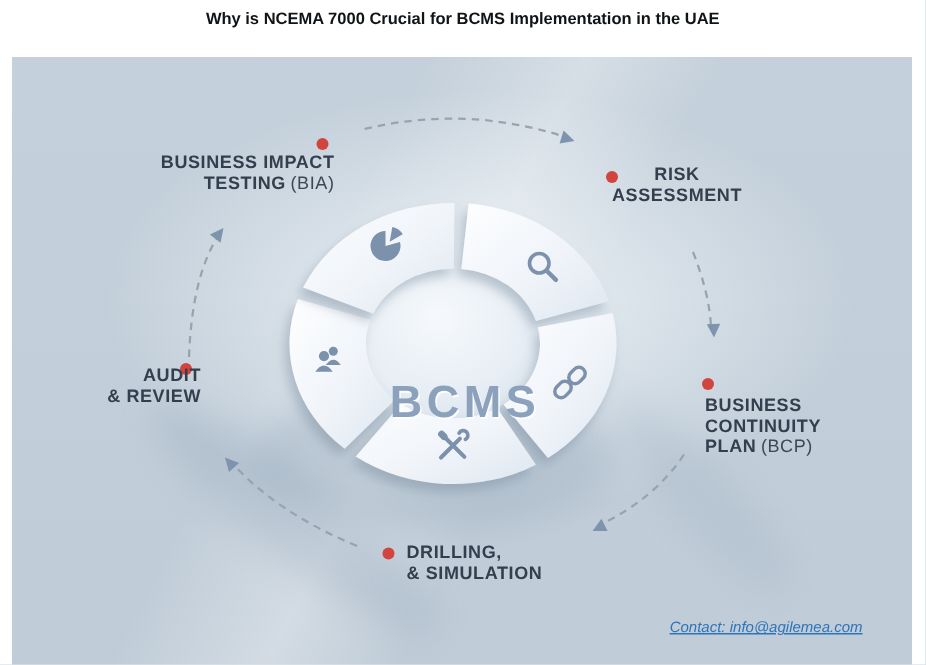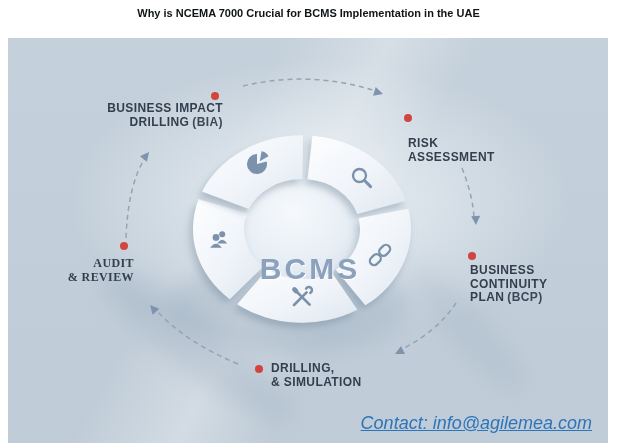--- a/index.html
+++ b/index.html
@@ -17,33 +17,33 @@
       radial-gradient(ellipse 58% 48% at 52% 40%, rgba(243,248,251,0.85), rgba(243,248,251,0) 72%),
       linear-gradient(118deg, rgba(255,255,255,0) 34%, rgba(255,255,255,0.30) 47%, rgba(255,255,255,0) 58%),
       linear-gradient(to bottom, rgba(140,158,175,0.10), rgba(150,168,185,0.22)),
       #cbd6e0;
   }
   .panel svg{position:absolute;left:0;top:0;}
   .node{
     position:absolute;color:#333f4d;font-weight:bold;font-size:12px;
     line-height:13.5px;letter-spacing:0.4px;white-space:nowrap;
   }
-  .node .lw{font-weight:bold;color:#3c4856;padding-left:3px;}
+  .node .lw{font-weight:normal;color:#3c4856;padding-left:3px;}
   .ra{text-align:right;}
   .dot{
     position:absolute;width:8px;height:8px;border-radius:50%;background:#d2453e;
   }
   .bcms{
     position:absolute;left:234px;top:172px;width:136px;text-align:center;
     font-size:30px;font-weight:bold;color:#8ca1bc;letter-spacing:3px;
     text-shadow:1px 1px 0 rgba(255,255,255,0.85);
     margin-top:42px;
   }
   .contact{
-    position:absolute;right:16px;top:375px;font-size:18px;font-style:italic;
+    position:absolute;right:33px;top:375px;font-size:10px;font-style:italic;
     color:#2e74b8;text-decoration:underline;cursor:pointer;
   }
 </style>
 </head>
 <body>
 
 <div class="title">Why is NCEMA 7000 Crucial for BCMS Implementation in the UAE</div>
 
 <div class="panel">
 
@@ -129,40 +129,40 @@
   </svg>
 
   <div class="dot" style="left:203px;top:54px;"></div>
   <div class="dot" style="left:396px;top:76px;"></div>
   <div class="dot" style="left:460px;top:214px;"></div>
   <div class="dot" style="left:247px;top:327px;"></div>
   <div class="dot" style="left:112px;top:204px;"></div>
 
   <div class="node ra" style="right:385px;top:64px;">
     <div>BUSINESS IMPACT</div>
-    <div><span>DRILLING</span><span class="lw">(BIA)</span></div>
+    <div><span>TESTING</span><span class="lw">(BIA)</span></div>
   </div>
 
-  <div class="node" style="left:400px;top:99px;">
+  <div class="node" style="left:400px;top:72px;text-align:center;">
     <div>RISK</div>
     <div>ASSESSMENT</div>
   </div>
 
   <div class="node" style="left:462px;top:226px;">
     <div>BUSINESS</div>
     <div>CONTINUITY</div>
     <div><span>PLAN</span><span class="lw">(BCP)</span></div>
   </div>
 
   <div class="node" style="left:263px;top:324px;">
     <div>DRILLING,</div>
     <div>&amp; SIMULATION</div>
   </div>
 
-  <div class="node ra" style="right:474px;top:219px;font-family:Liberation Serif, serif;">
+  <div class="node ra" style="right:474px;top:206px;">
     <div>AUDIT</div>
     <div>&amp; REVIEW</div>
   </div>
 
   <div class="bcms">BCMS</div>
 
   <a class="contact">Contact: info@agilemea.com</a>
 </div>
 
 </body></html>

